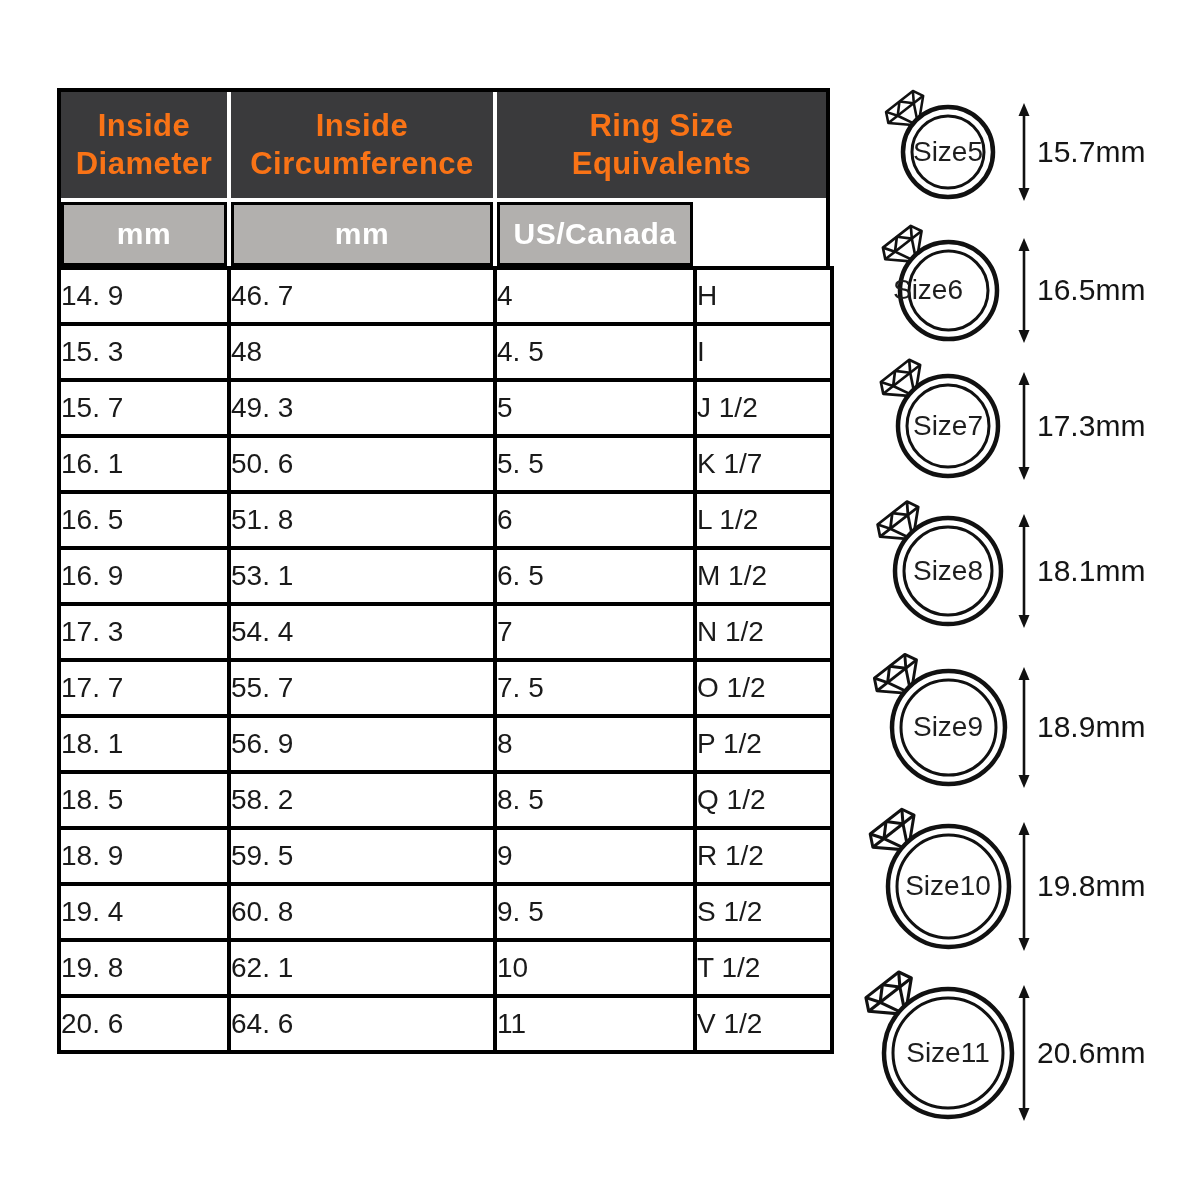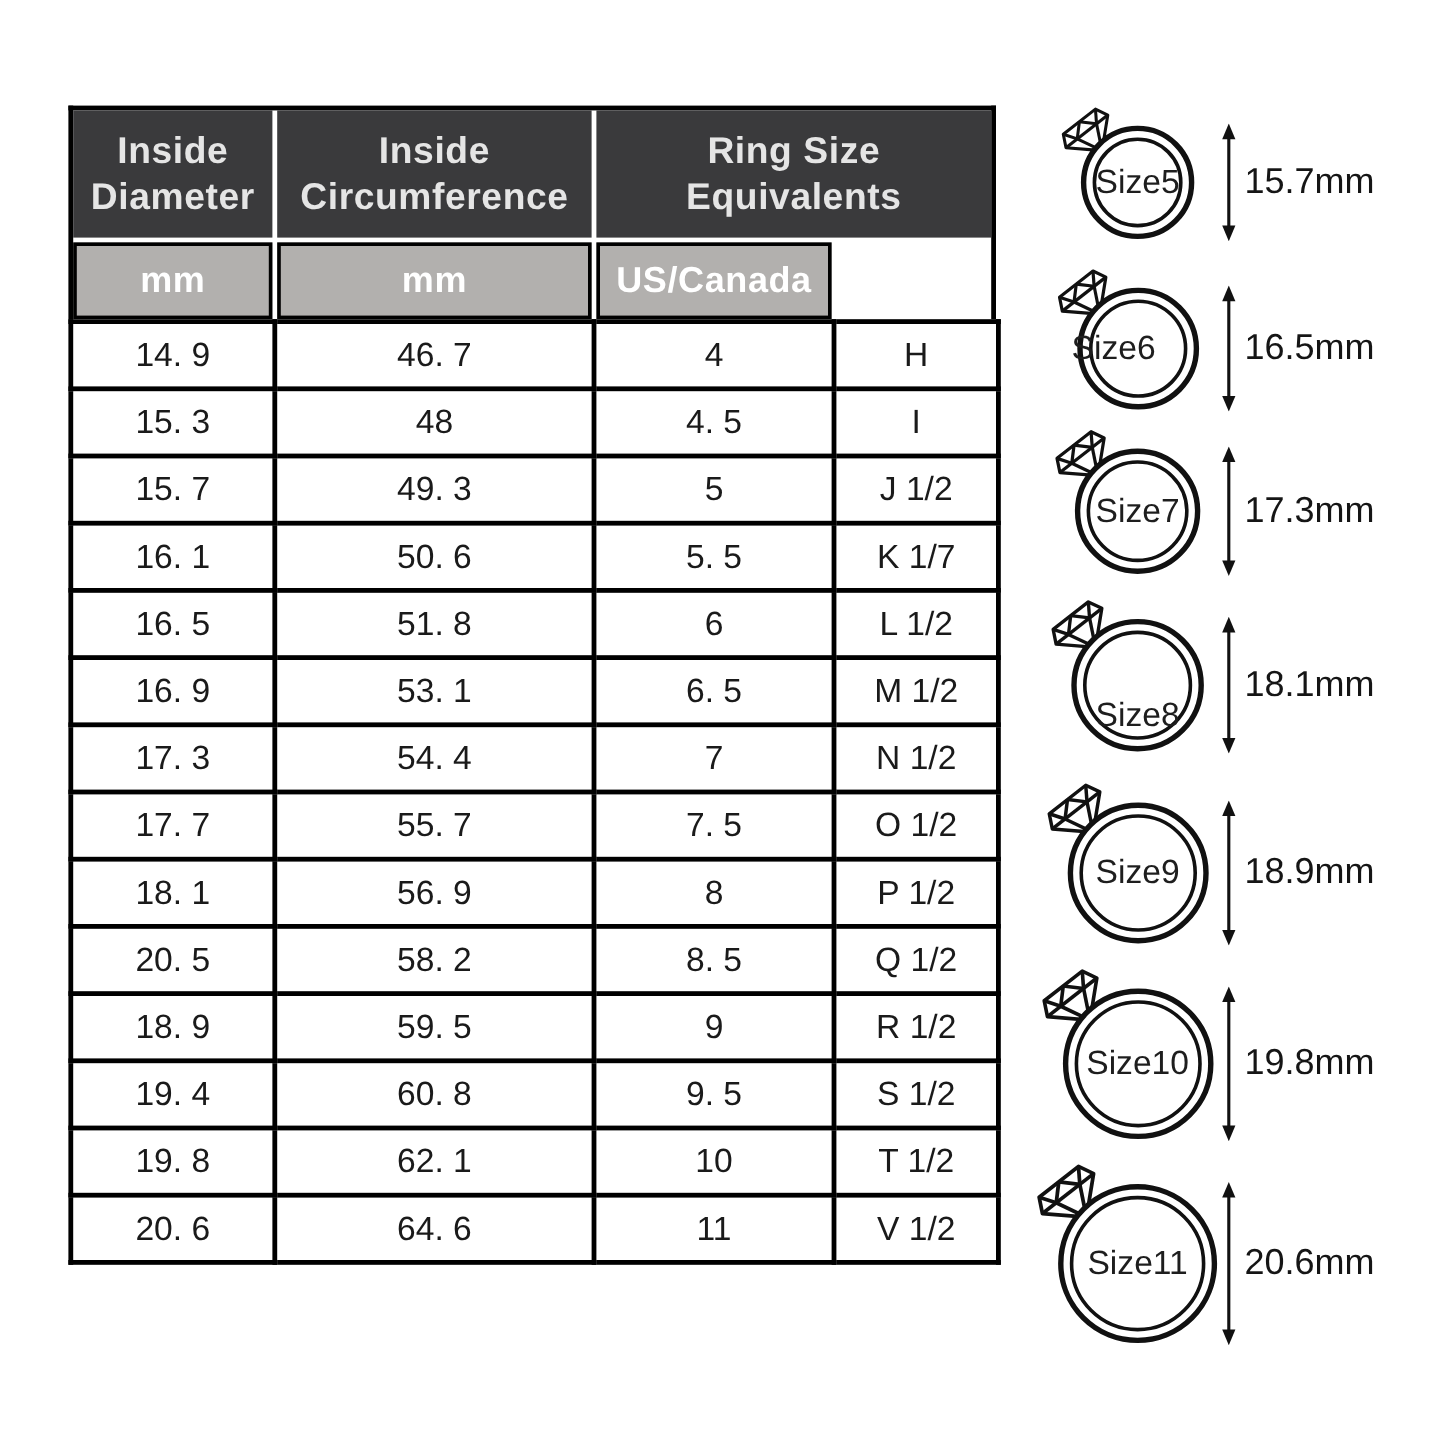--- a/index.html
+++ b/index.html
@@ -12,39 +12,39 @@
   .thead {
     display:grid;
     grid-template-columns:166px 262px 196px 129px;
     grid-template-rows:106px 64px;
     gap:4px;
     background:#fff;
     border:4px solid #000;
     border-bottom:none;
   }
   .hcell {
-    background:#3a3a3c; color:#e5e5e5;
+    background:#3a3a3c; color:#f97316;
     display:flex; align-items:center; justify-content:center; text-align:center;
     font-weight:bold; font-size:31px; line-height:38px; letter-spacing:0.5px;
     white-space:pre-line;
   }
   .hcell.c34 { grid-column:3 / 5; }
   .scell {
     background:#b2b0ae; color:#fff;
     border:3px solid #000000;
     display:flex; align-items:center; justify-content:center;
     font-weight:bold; font-size:30px; letter-spacing:0.5px;
   }
   table.body-table {
     width:773px; table-layout:fixed; border-collapse:collapse;
   }
   table.body-table td {
     border:4px solid #000;
     height:56px;
-    text-align:center; vertical-align:middle;
+    text-align:left; vertical-align:middle;
     font-size:28px; color:#1a1a1a;
     background:#fff;
   }
 
   
   .ring-svg { position:absolute; }
   .arrow-svg { position:absolute; }
   .ring-label {
     position:absolute; width:160px; text-align:center;
     font-size:28px; line-height:38px; color:#1e1e1e;
@@ -128,21 +128,21 @@
             <td>7. 5</td>
             <td>O  1/2</td>
           </tr>
           <tr>
             <td>18. 1</td>
             <td>56. 9</td>
             <td>8</td>
             <td>P  1/2</td>
           </tr>
           <tr>
-            <td>20. 5</td>
+            <td>18. 5</td>
             <td>58. 2</td>
             <td>8. 5</td>
             <td>Q  1/2</td>
           </tr>
           <tr>
             <td>18. 9</td>
             <td>59. 5</td>
             <td>9</td>
             <td>R  1/2</td>
           </tr>
@@ -239,21 +239,21 @@
             <line x1="-20" y1="-14" x2="-12" y2="-2"></line>
             <line x1="0" y1="-14" x2="-12" y2="-2"></line>
             <line x1="0" y1="-14" x2="12" y2="-2"></line>
             <line x1="20" y1="-14" x2="12" y2="-2"></line>
             <line x1="-12" y1="-2" x2="0" y2="22"></line>
             <line x1="12" y1="-2" x2="0" y2="22"></line>
           </g>
           <circle cx="93" cy="93" r="53" fill="#fff" stroke="#111" stroke-width="4.5"></circle>
           <circle cx="93" cy="93" r="44" fill="none" stroke="#111" stroke-width="3"></circle>
         </svg></div>
-      <div class="ring-label" style="left: 868px; top: 552px; margin-top: 25px;">Size8</div>
+      <div class="ring-label" style="left: 868px; top: 552px;">Size8</div>
       <div class="arrow-svg" style="left: 1013px; top: 514px;"><svg width="22" height="114" viewBox="0 0 22 114">
           <line x1="11" y1="9" x2="11" y2="105" stroke="#111" stroke-width="2.6"></line>
           <polygon points="11,0 5.5,13 16.5,13" fill="#111"></polygon>
           <polygon points="11,114 5.5,101 16.5,101" fill="#111"></polygon>
         </svg></div>
       <div class="mm-label" style="left: 1037px; top: 550px;">18.1mm</div>
       <div class="ring-svg" style="left: 851.5px; top: 630.5px;"><svg width="193" height="193" viewBox="0 0 193 193">
           <g transform="translate(45.9,45.9) rotate(-38) scale(0.965)" fill="#fff" stroke="#111" stroke-width="3" stroke-linejoin="round">
             <polygon points="-20,-14 20,-14 26,-2 0,22 -26,-2"></polygon>
             <line x1="-26" y1="-2" x2="26" y2="-2"></line>

